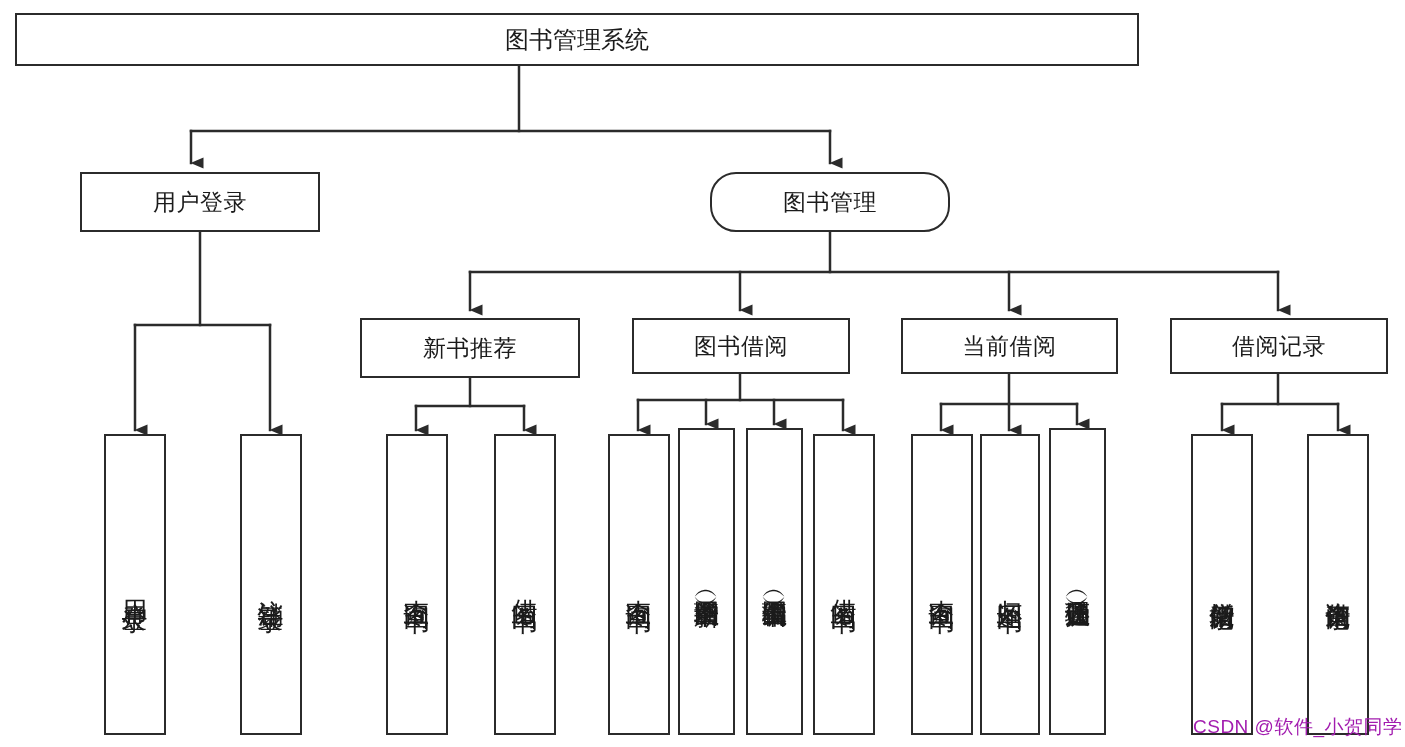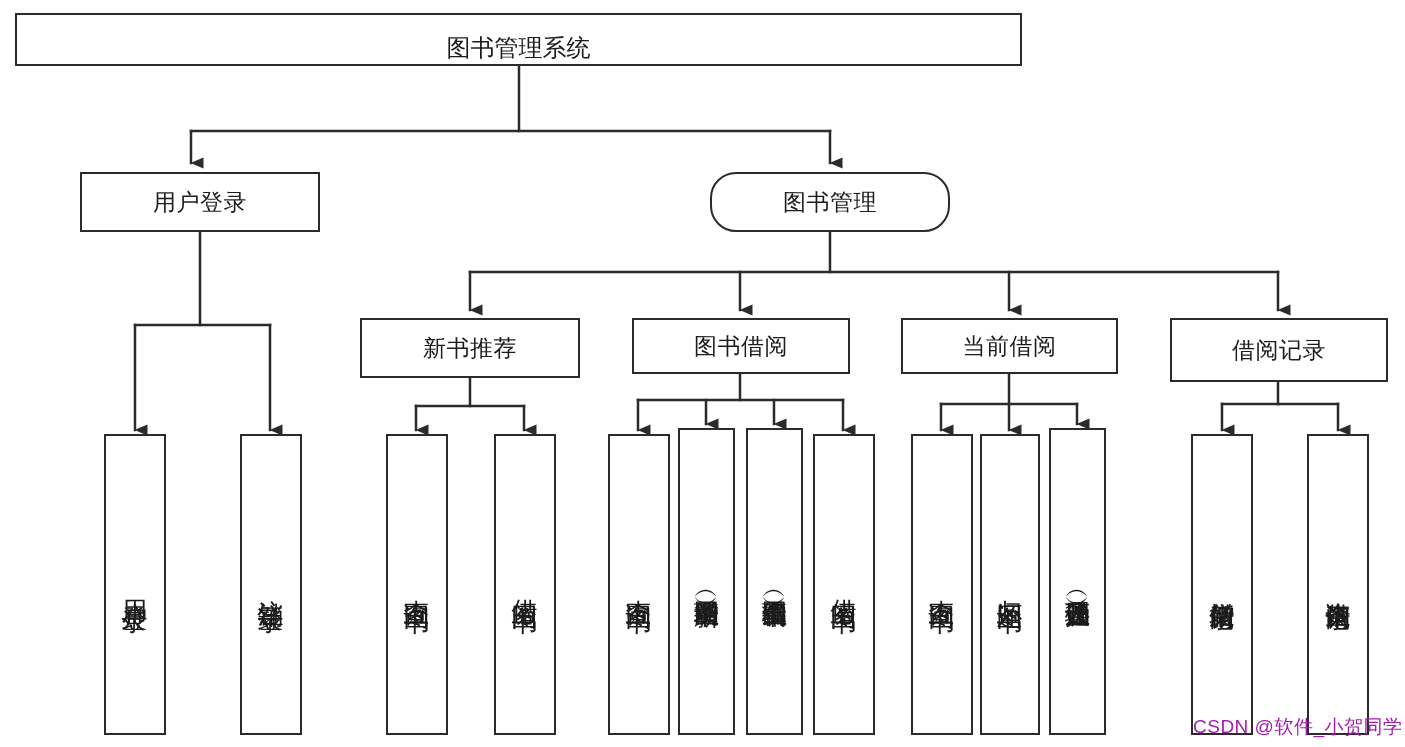--- a/index.html
+++ b/index.html
@@ -117,41 +117,41 @@
       <path d="M1009 404 L1009 430" marker-end="url(#arrow)"></path>
       <path d="M1077 404 L1077 424" marker-end="url(#arrow)"></path>
 
       <path d="M1278 374 L1278 404"></path>
       <path d="M1222 404 L1338 404"></path>
       <path d="M1222 404 L1222 430" marker-end="url(#arrow)"></path>
       <path d="M1338 404 L1338 430" marker-end="url(#arrow)"></path>
     </g>
   </svg>
 
-  <div class="node root" style="left:15px; top:13px; width:1007px; height:53px;align-items:flex-end;">
+  <div class="node root" style="left:15px; top:13px; width:1124px; height:53px;">
     <span>图书管理系统</span>
   </div>
 
   <div class="node h" style="left:80px; top:172px; width:240px; height:60px;">
     <span>用户登录</span>
   </div>
   <div class="node h" style="left:710px; top:172px; width:240px; height:60px;border-radius:26px;">
     <span>图书管理</span>
   </div>
 
   <div class="node h" style="left:360px; top:318px; width:220px; height:60px;">
     <span>新书推荐</span>
   </div>
   <div class="node h" style="left:632px; top:318px; width:218px; height:56px;">
     <span>图书借阅</span>
   </div>
   <div class="node h" style="left:901px; top:318px; width:217px; height:56px;justify-content:center;">
     <span>当前借阅</span>
   </div>
-  <div class="node h" style="left:1170px; top:318px; width:218px; height:64px;">
+  <div class="node h" style="left:1170px; top:318px; width:218px; height:56px;">
     <span>借阅记录</span>
   </div>
 
   <div class="node v" style="left:104px; top:434px; width:62px; height:301px;">
     <span class="vtext">用户登录</span>
   </div>
   <div class="node v" style="left:240px; top:434px; width:62px; height:301px;">
     <span class="vtext">注销登录</span>
   </div>
 

